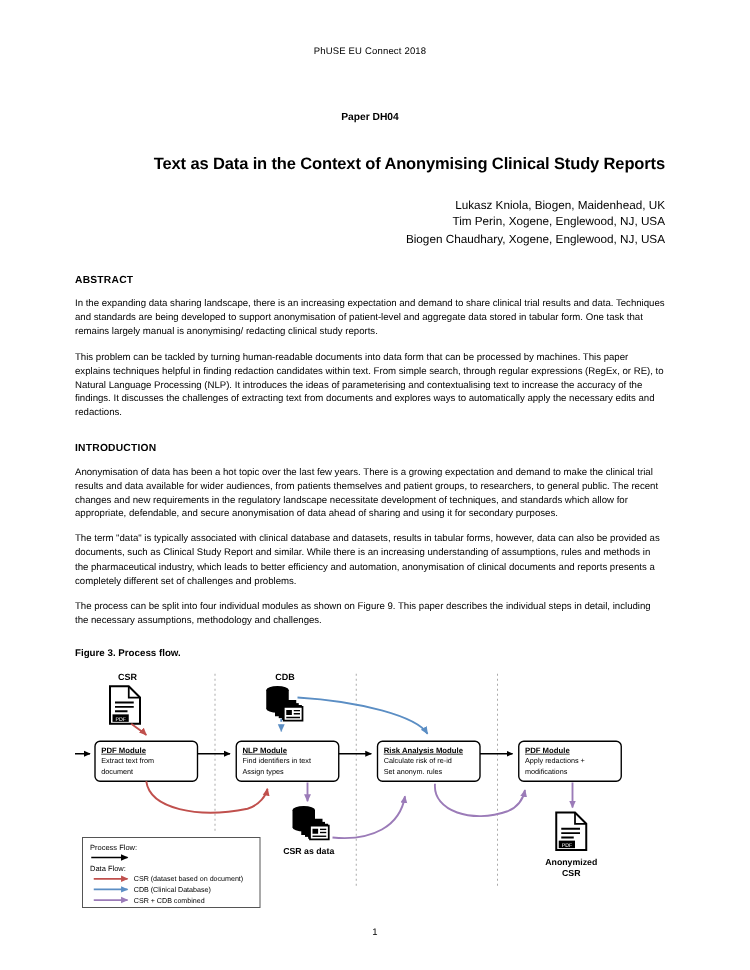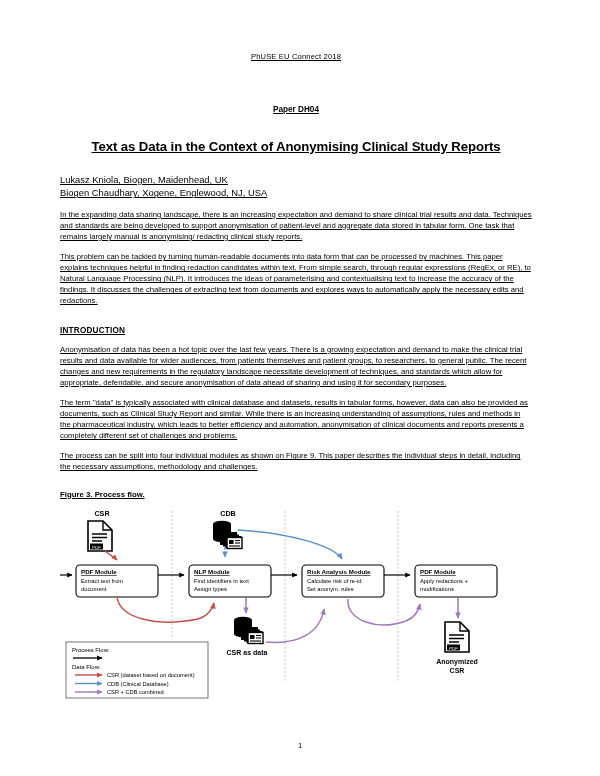--- a/index.html
+++ b/index.html
@@ -13,48 +13,47 @@
     font-family: "Liberation Sans", sans-serif;
     color: #000000;
     position: relative;
     overflow: hidden;
   }
   .page {
     position: relative;
     width: 592px;
     height: 776px;
     box-sizing: border-box;
-    padding: 16px 60px;
-    text-decoration: underline;
+    padding: 0 60px;
   }
   
   .running-head {
     text-align: center;
     font-size: 7.6px;
     letter-spacing: 0.15px;
     padding-top: 36px;
   }
   
   .paper-id {
     text-align: center;
     font-size: 8.2px;
     font-weight: bold;
     padding-top: 44px;
   }
   
   .doc-title {
-    text-align: center;
+    text-align: right;
     font-size: 13.2px;
     font-weight: bold;
     padding-top: 25px;
     letter-spacing: -0.1px;
   }
   
   .authors {
-    text-align: left;
+    text-align: right;
     padding-top: 19px;
   }
   .author-line {
     font-size: 9.4px;
     line-height: 13.4px;
   }
   
   .section-head {
     font-size: 8.2px;
     font-weight: bold;
@@ -102,23 +101,25 @@
 <div class="page">
 
   <div class="running-head">PhUSE EU Connect 2018</div>
 
   <div class="paper-id">Paper DH04</div>
 
   <div class="doc-title">Text as Data in the Context of Anonymising Clinical Study Reports</div>
 
   <div class="authors">
     <div class="author-line">Lukasz Kniola, Biogen, Maidenhead, UK</div>
+    <div class="author-line">Tim Perin, Xogene, Englewood, NJ, USA</div>
     <div class="author-line">Biogen Chaudhary, Xogene, Englewood, NJ, USA</div>
   </div>
 
+  <div class="section-head abstract-head">ABSTRACT</div>
   <p class="body-text">In the expanding data sharing landscape, there is an increasing expectation and demand to share clinical trial results and data. Techniques and standards are being developed to support anonymisation of patient-level and aggregate data stored in tabular form. One task that remains largely manual is anonymising/ redacting clinical study reports.</p>
   <p class="body-text">This problem can be tackled by turning human-readable documents into data form that can be processed by machines. This paper explains techniques helpful in finding redaction candidates within text. From simple search, through regular expressions (RegEx, or RE), to Natural Language Processing (NLP). It introduces the ideas of parameterising and contextualising text to increase the accuracy of the findings. It discusses the challenges of extracting text from documents and explores ways to automatically apply the necessary edits and redactions.</p>
 
   <div class="section-head intro-head">INTRODUCTION</div>
   <p class="body-text">Anonymisation of data has been a hot topic over the last few years. There is a growing expectation and demand to make the clinical trial results and data available for wider audiences, from patients themselves and patient groups, to researchers, to general public. The recent changes and new requirements in the regulatory landscape necessitate development of techniques, and standards which allow for appropriate, defendable, and secure anonymisation of data ahead of sharing and using it for secondary purposes.</p>
   <p class="body-text">The term "data" is typically associated with clinical database and datasets, results in tabular forms, however, data can also be provided as documents, such as Clinical Study Report and similar. While there is an increasing understanding of assumptions, rules and methods in the pharmaceutical industry, which leads to better efficiency and automation, anonymisation of clinical documents and reports presents a completely different set of challenges and problems.</p>
   <p class="body-text">The process can be split into four individual modules as shown on Figure 9. This paper describes the individual steps in detail, including the necessary assumptions, methodology and challenges.</p>
 
   <div class="fig-caption">Figure 3. Process flow.</div>
 

